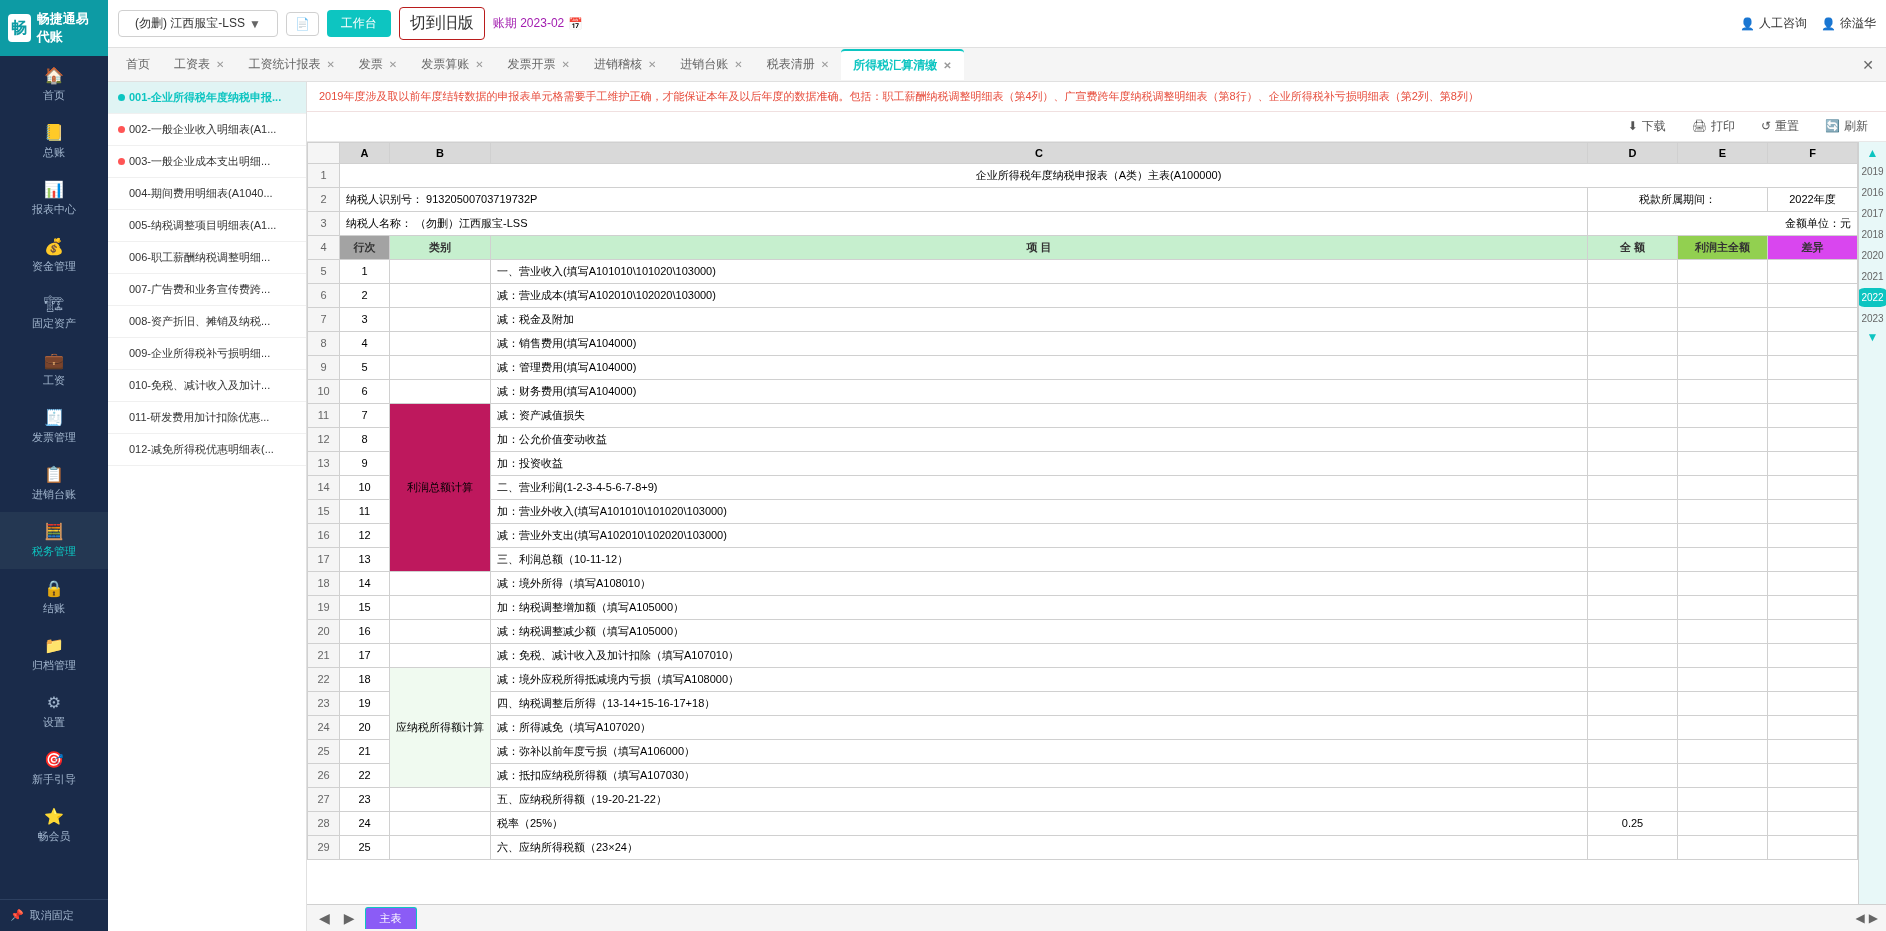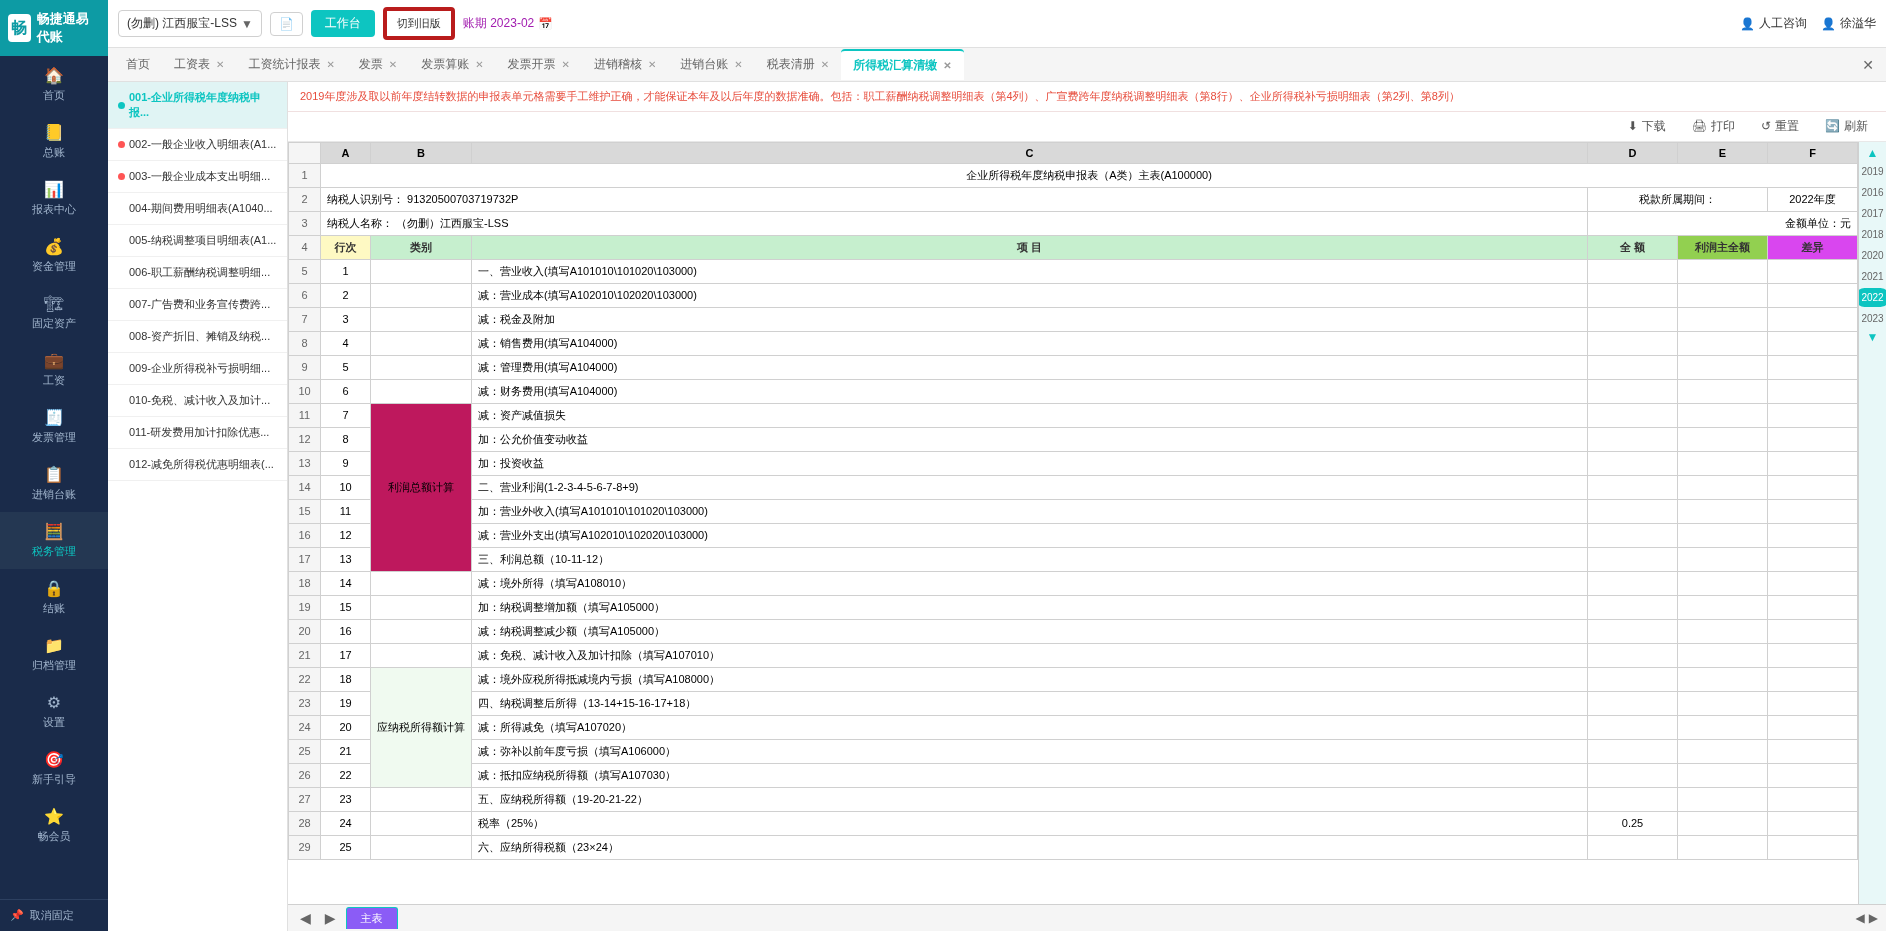--- a/index.html
+++ b/index.html
@@ -14,40 +14,40 @@
     .sidebar-item-icon { font-size: 16px; }
     .sidebar-bottom { margin-top: auto; border-top: 1px solid #2d4060; }
     .sidebar-bottom-item { display: flex; align-items: center; padding: 8px 10px; cursor: pointer; color: #a0b4cc; font-size: 11px; gap: 6px; }
 
     
     .main { flex: 1; display: flex; flex-direction: column; overflow: hidden; }
 
     
     .top-nav { background: #fff; border-bottom: 1px solid #e0e0e0; display: flex; align-items: center; padding: 0 10px; min-height: 48px; gap: 4px; flex-shrink: 0; }
     .top-nav-left { display: flex; align-items: center; gap: 8px; }
-    .company-selector { display: flex; align-items: center; gap: 4px; border: 1px solid #d0d0d0; border-radius: 4px; padding: 4px 8px; font-size: 12px; cursor: pointer; color: #333; }
+    .company-selector { display: flex; align-items: center; gap: 4px; border: 1px solid #d0d0d0; border-radius: 4px; padding: 4px 16px; font-size: 12px; cursor: pointer; color: #333; }
     .company-selector .arrow { color: #666; }
     .doc-icon { border: 1px solid #d0d0d0; border-radius: 4px; padding: 4px 8px; cursor: pointer; color: #666; }
     .workbench-btn { background: #0dc5c1; color: #fff; border: none; border-radius: 4px; padding: 5px 14px; font-size: 12px; cursor: pointer; }
-    .old-version-btn { background: #fff; color: #333; border: 4px solid #b91c1c; border-radius: 4px; padding: 5px 10px; font-size: 11px; cursor: pointer; }
+    .old-version-btn { background: #fff; color: #333; border: 1px solid #b91c1c; border-radius: 4px; padding: 5px 10px; font-size: 16px; cursor: pointer; }
     .accounting-period { display: flex; align-items: center; gap: 4px; font-size: 12px; color: #a21caf; }
     .top-nav-right { margin-left: auto; display: flex; align-items: center; gap: 14px; font-size: 12px; color: #333; }
     .top-nav-right-item { display: flex; align-items: center; gap: 4px; cursor: pointer; }
 
     
     .tab-bar { background: #f5f5f5; border-bottom: 1px solid #e0e0e0; display: flex; align-items: center; padding: 0 6px; min-height: 34px; flex-shrink: 0; overflow-x: auto; }
     .tab { display: flex; align-items: center; gap: 4px; padding: 6px 12px; font-size: 12px; cursor: pointer; color: #666; border-radius: 4px 4px 0 0; white-space: nowrap; }
     .tab.active { background: #fff; color: #0dc5c1; border-top: 2px solid #0dc5c1; font-weight: bold; }
     .tab-close { color: #999; font-size: 10px; margin-left: 2px; }
 
     
     .content-area { flex: 1; display: flex; overflow: hidden; }
 
     
-    .left-panel { width: 180px; background: #fff; border-right: 1px solid #e0e0e0; display: flex; flex-direction: column; flex-shrink: 0; overflow-y: auto; }
+    .left-panel { width: 199px; background: #fff; border-right: 1px solid #e0e0e0; display: flex; flex-direction: column; flex-shrink: 0; overflow-y: auto; }
     .left-panel-item { padding: 8px 10px; font-size: 11px; cursor: pointer; color: #333; border-bottom: 1px solid #f0f0f0; display: flex; align-items: center; gap: 4px; }
     .left-panel-item.active { background: #e0f4f4; color: #0dc5c1; font-weight: bold; }
     .left-panel-item .status-dot { width: 7px; height: 7px; border-radius: 50%; flex-shrink: 0; }
     .dot-red { background: #f55; }
 
     
     .right-panel { flex: 1; display: flex; flex-direction: column; overflow: hidden; background: #fff; }
 
     
     .warning-bar { background: #fff; padding: 6px 12px; font-size: 11px; color: #e74c3c; border-bottom: 1px solid #f0e0e0; flex-shrink: 0; line-height: 1.5; }
@@ -55,21 +55,21 @@
     
     .spreadsheet-toolbar { display: flex; align-items: center; justify-content: flex-end; gap: 14px; padding: 4px 12px; background: #fff; border-bottom: 1px solid #e8e8e8; flex-shrink: 0; }
     .toolbar-btn { display: flex; align-items: center; gap: 4px; font-size: 12px; color: #555; cursor: pointer; padding: 2px 6px; border-radius: 3px; }
 
     
     .sheet-area { flex: 1; overflow: auto; position: relative; }
 
     
     .data-table { border-collapse: collapse; font-size: 11px; min-width: 900px; width: 100%; }
     .data-table th, .data-table td { border: 1px solid #d0d0d0; padding: 4px 6px; text-align: center; white-space: nowrap; }
-    .data-table .col-xuhao { background: #fef9c3; color: #333; font-weight: bold; width: 50px; }
+    .data-table .col-xuhao { background: #a3a3a3; color: #333; font-weight: bold; width: 50px; }
     .data-table .col-leibie { background: #c6efce; color: #333; font-weight: bold; width: 70px; }
     .data-table .col-xiangmu { background: #c6efce; color: #333; font-weight: bold; }
     .data-table .col-jinze { background: #c6efce; color: #333; font-weight: bold; width: 90px; }
     .data-table .col-lirunjinze { background: #92d050; color: #333; font-weight: bold; width: 90px; }
     .data-table .col-chaye { background: #d946ef; color: #333; font-weight: bold; width: 90px; }
     .data-table td.left-text { text-align: left; }
     .data-table .row-num-col { background: #f5f5f5; color: #666; width: 32px; text-align: center; }
     .data-table .col-a-header { background: #d9d9d9; font-weight: bold; }
     .data-table .col-b-header { background: #d9d9d9; font-weight: bold; }
     .data-table .col-c-header { background: #d9d9d9; font-weight: bold; }

